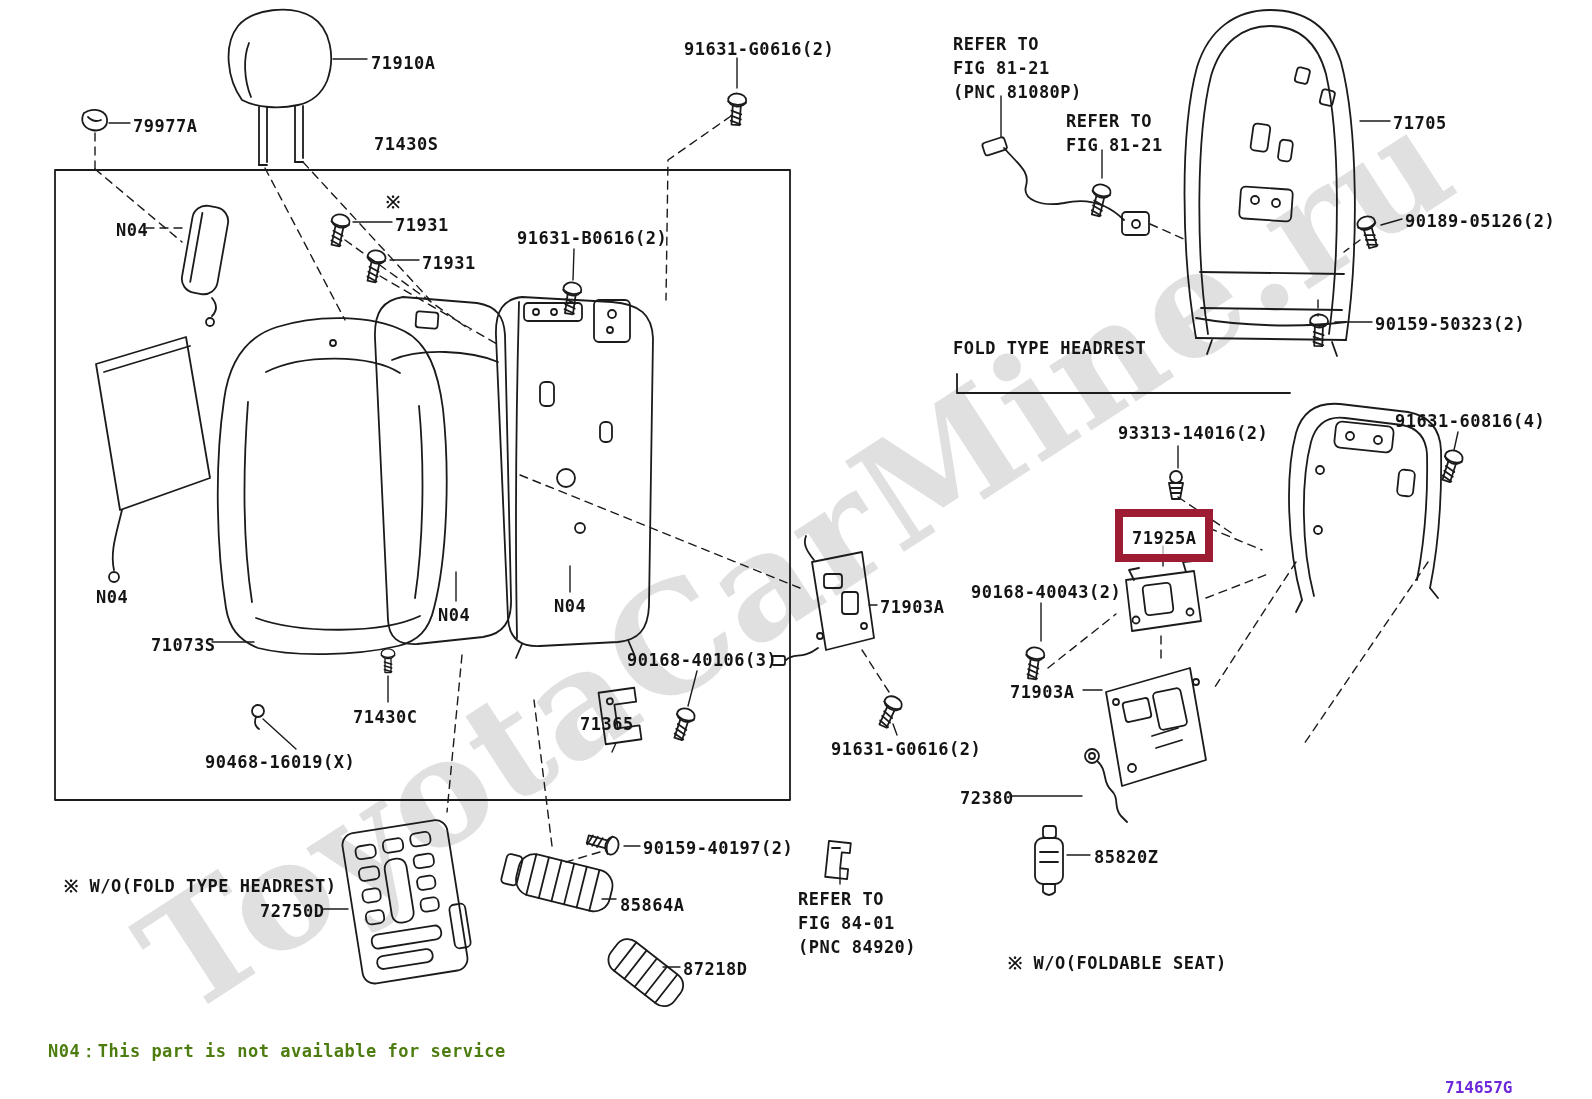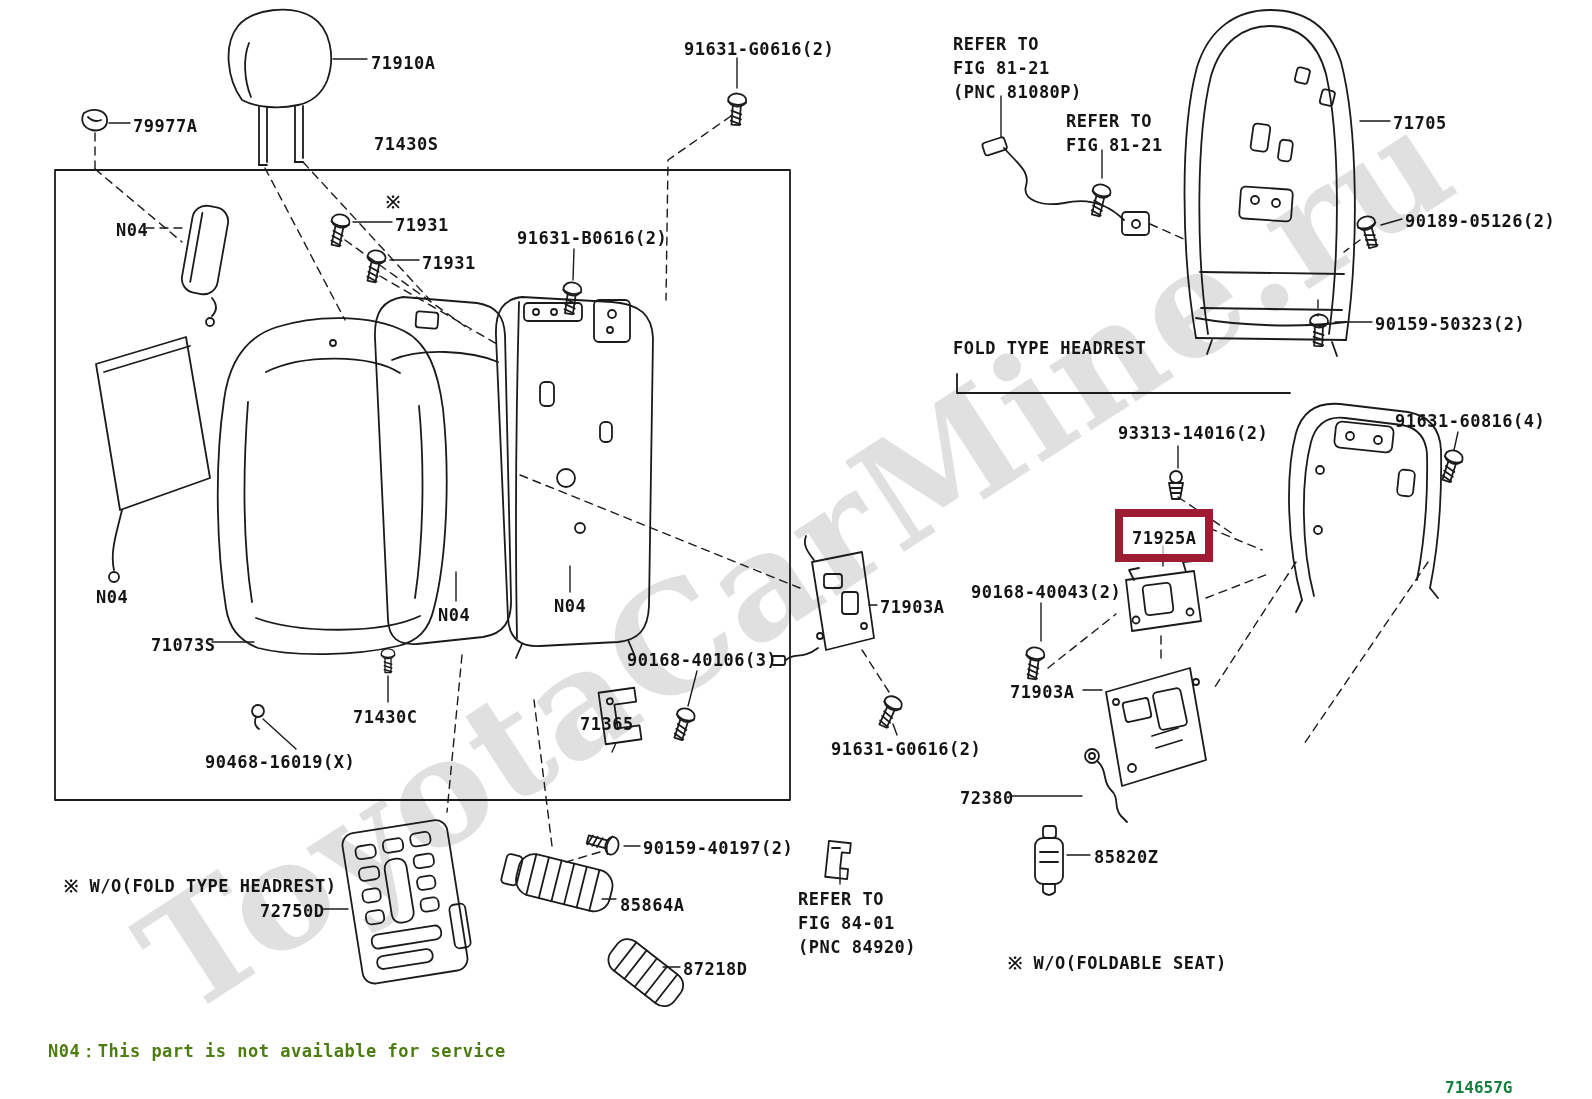--- a/index.html
+++ b/index.html
@@ -22,21 +22,21 @@
     position:absolute; font-size:17px; font-weight:bold; color:#141414;
     letter-spacing:0.5px; line-height:1.4; white-space:pre-line;
   }
   .part-label.highlight { border:8px solid #eab308; padding:10px 9px 3px; background:rgba(255,255,255,0.65); }
   .footer-note {
     position:absolute; left:48px; top:1040px; font-size:17px; font-weight:bold;
     color:#4d7c0f; z-index:3; letter-spacing:0.5px;text-align:right;
   }
   .doc-code {
     position:absolute; left:1445px; top:1078px; font-size:16px; font-weight:bold;
-    color:#15803d; z-index:3;
+    color:#6d28d9; z-index:3;
   }
 </style>
 </head>
 <body>
 
 <div class="stage">
 
   <div class="watermark">ToyotaCarMine.ru</div>
 
   <svg class="linework" width="1592" height="1099" viewBox="0 0 1592 1099">

